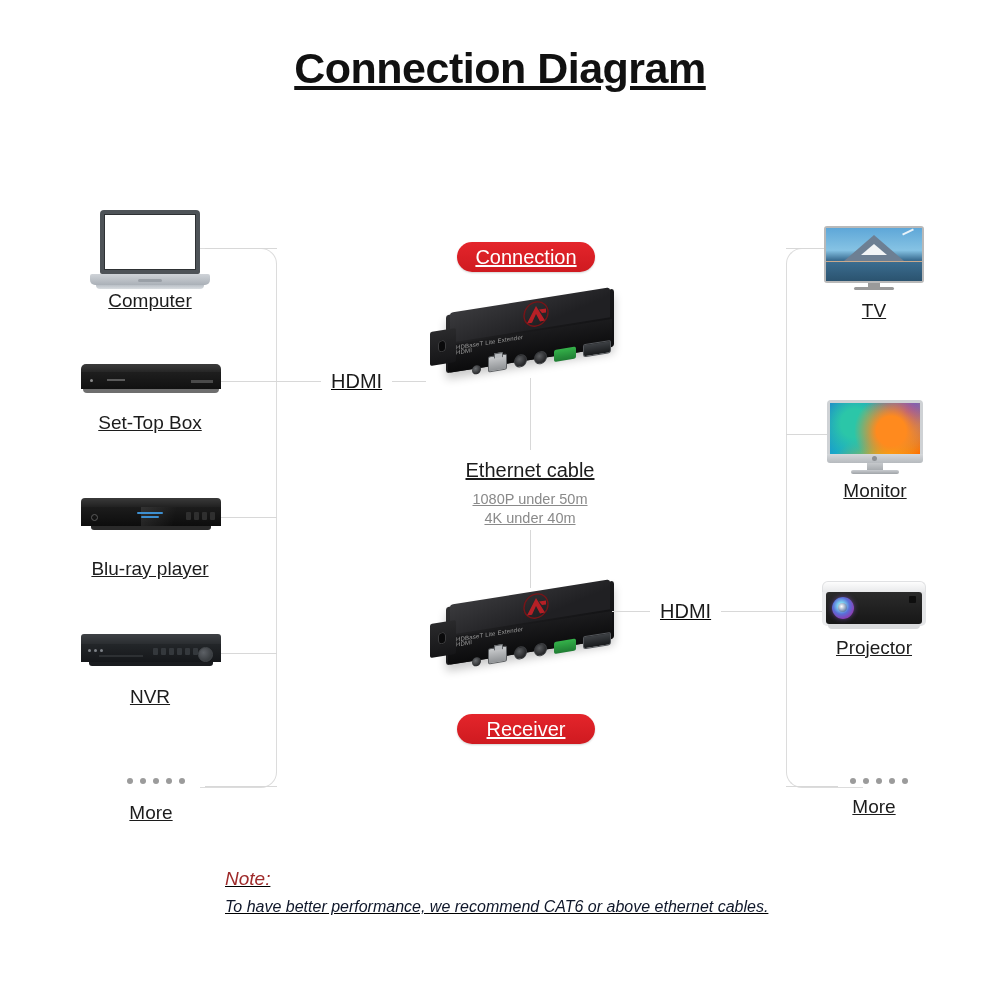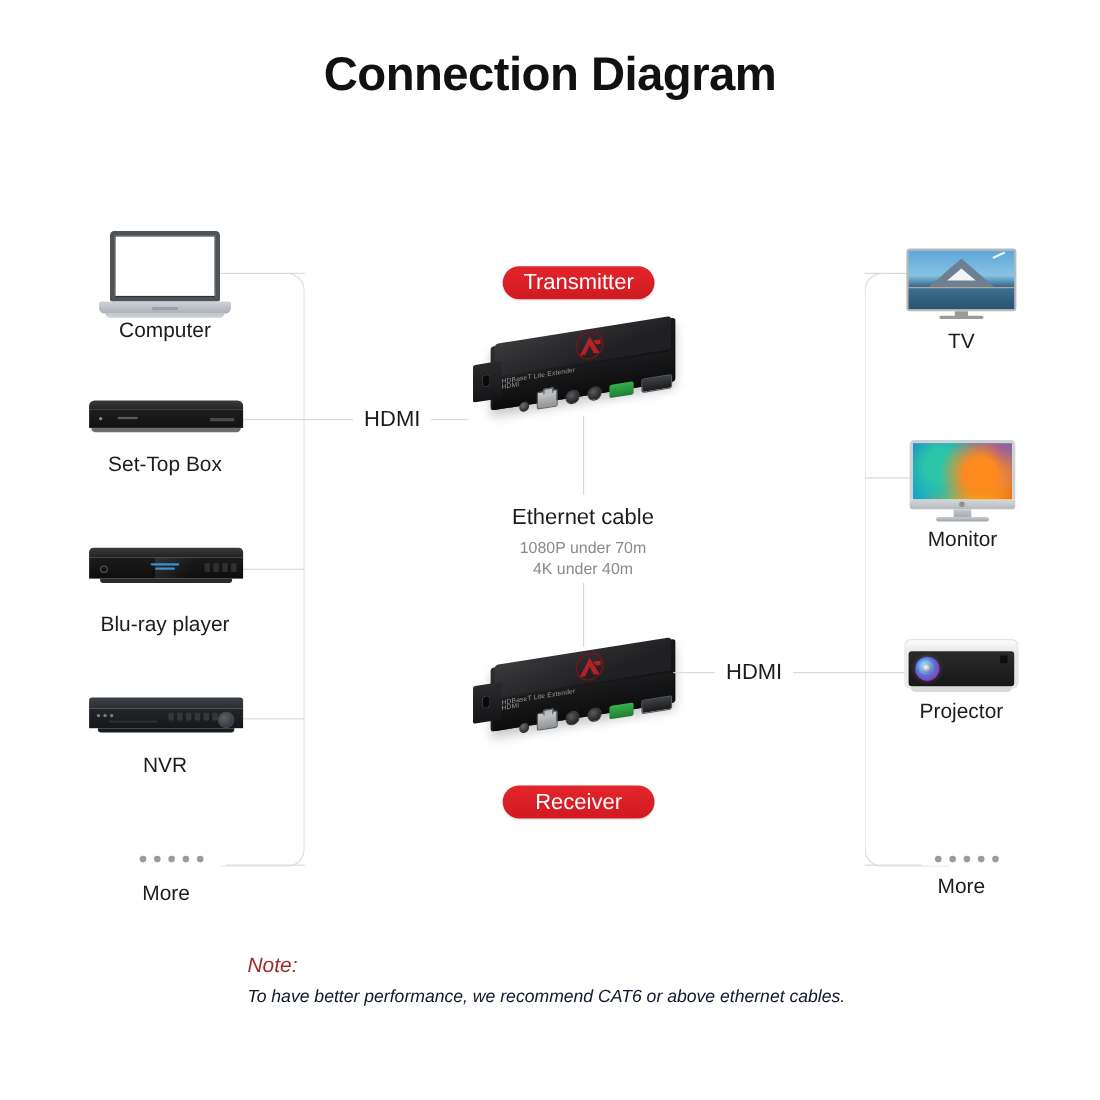--- a/index.html
+++ b/index.html
@@ -11,21 +11,21 @@
     width: 1000px;
     height: 1000px;
     position: relative;
     font-family: "Liberation Sans", sans-serif;
     overflow: hidden;
   }
   .stage {
     position: absolute;
     inset: 0;
   }
-  .abs { position: absolute; }
+  .abs { position: absolute; text-decoration: underline; }
 
   
   #page-title {
     left: 0; right: 0; top: 44px;
     text-align: center;
     font-size: 43px;
     font-weight: bold;
     letter-spacing: -0.5px;
     color: #111111;
   }
@@ -556,21 +556,21 @@
       <i></i>
         <i></i>
         <i></i>
         <i></i>
         <i></i>
     </div>
     <div class="abs dev-label" style="left:-66px; top:24px; width:180px;">More</div>
   </div>
 
   <div class="abs badge" style="left:457px; top:242px; width:138px;">
-    <span>Transmitter</span>
+    <span>Connection</span>
   </div>
 
   <div class="abs ext" style="left:428px; top:296px;">
     <div class="slab"></div>
     <div class="top-face">
       <div class="logo">
         <svg viewBox="0 0 46 26" xmlns="http://www.w3.org/2000/svg">
           <circle cx="23" cy="13" r="12" fill="none" stroke="#7d1417" stroke-width="1.4"></circle>
           <path d="M14 21 L23 5 L32 21 L27 21 L23 13 L19 21 Z" fill="#c32026"></path>
           <path d="M26 9 L33 9 L33 13 L29 13 Z" fill="#c32026"></path>
@@ -589,21 +589,21 @@
       <div class="jack"></div>
       <div class="jack"></div>
       <div class="term"></div>
       <div class="hdmi-port"></div>
     </div>
   </div>
 
   <div class="abs line-v" style="left:530px; top:378px; height:72px;"></div>
 
   <div class="abs eth-title" style="left:400px; top:459px; width:260px;">Ethernet cable</div>
-  <div class="abs eth-sub" style="left:400px; top:490px; width:260px;">1080P under 70m</div>
+  <div class="abs eth-sub" style="left:400px; top:490px; width:260px;">1080P under 50m</div>
   <div class="abs eth-sub" style="left:400px; top:509px; width:260px;">4K under 40m</div>
 
   <div class="abs line-v" style="left:530px; top:530px; height:58px;"></div>
 
   <div class="abs ext" style="left:428px; top:588px;">
     <div class="slab"></div>
     <div class="top-face">
       <div class="logo">
         <svg viewBox="0 0 46 26" xmlns="http://www.w3.org/2000/svg">
           <circle cx="23" cy="13" r="12" fill="none" stroke="#7d1417" stroke-width="1.4"></circle>

